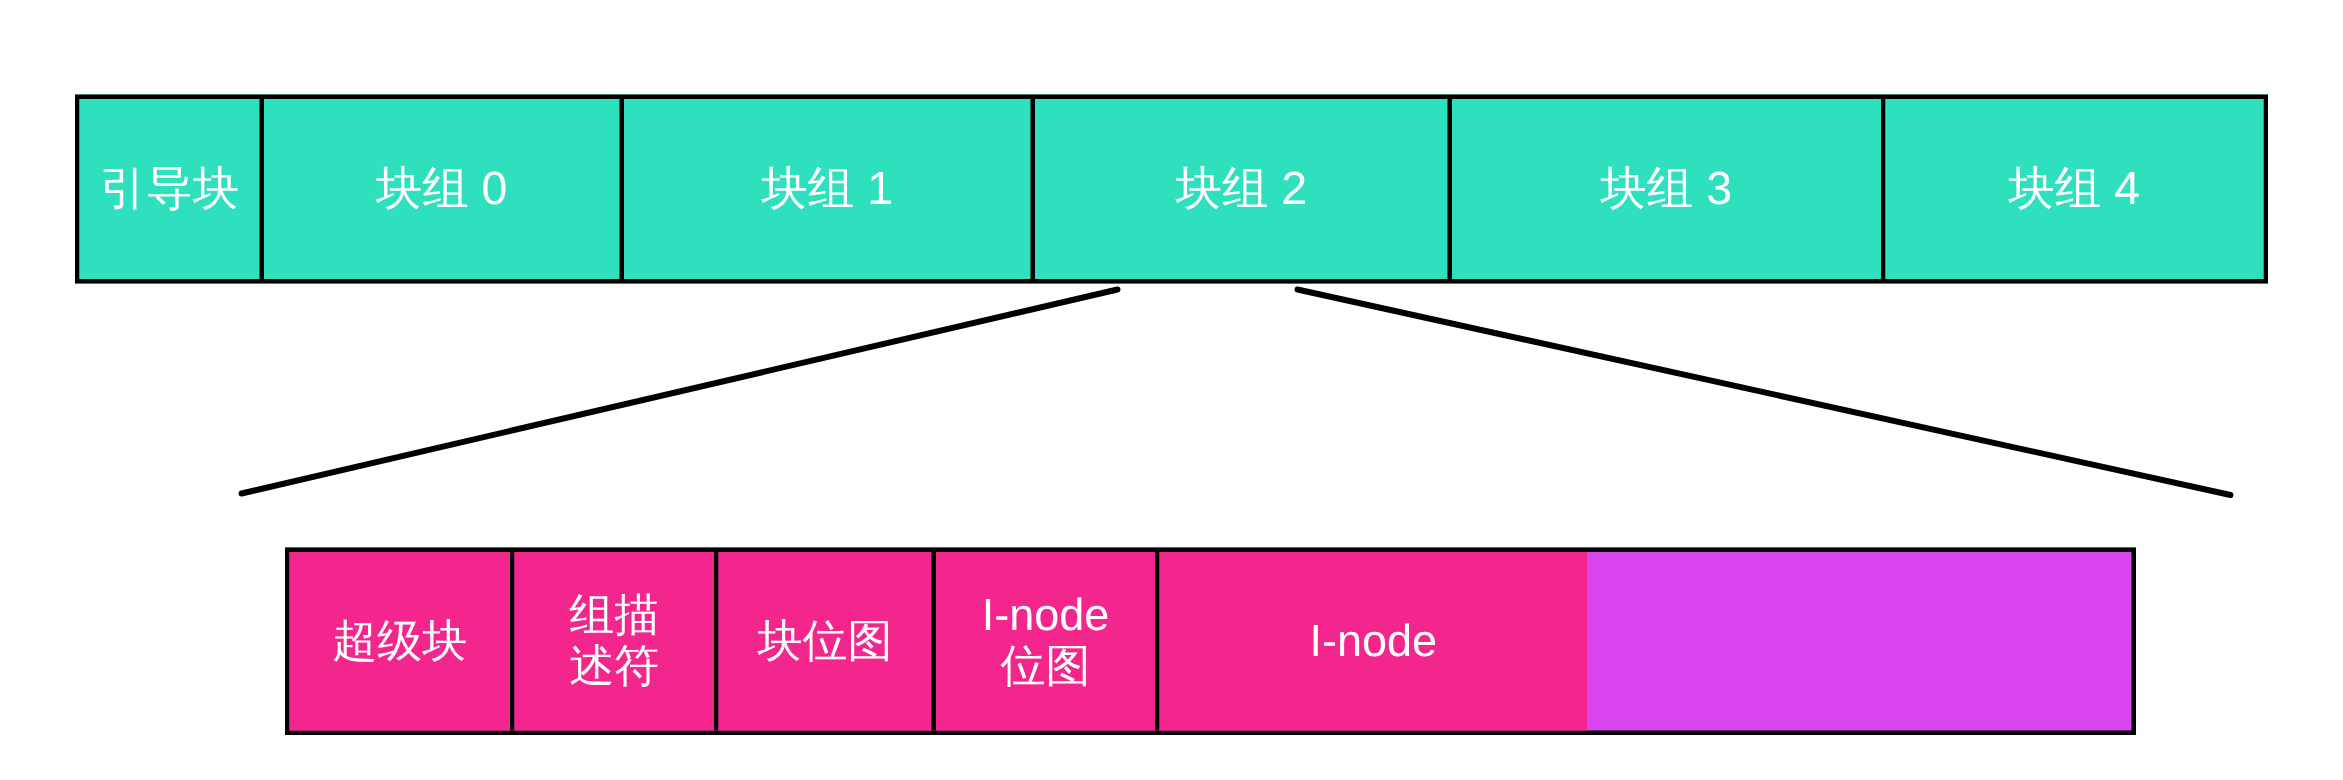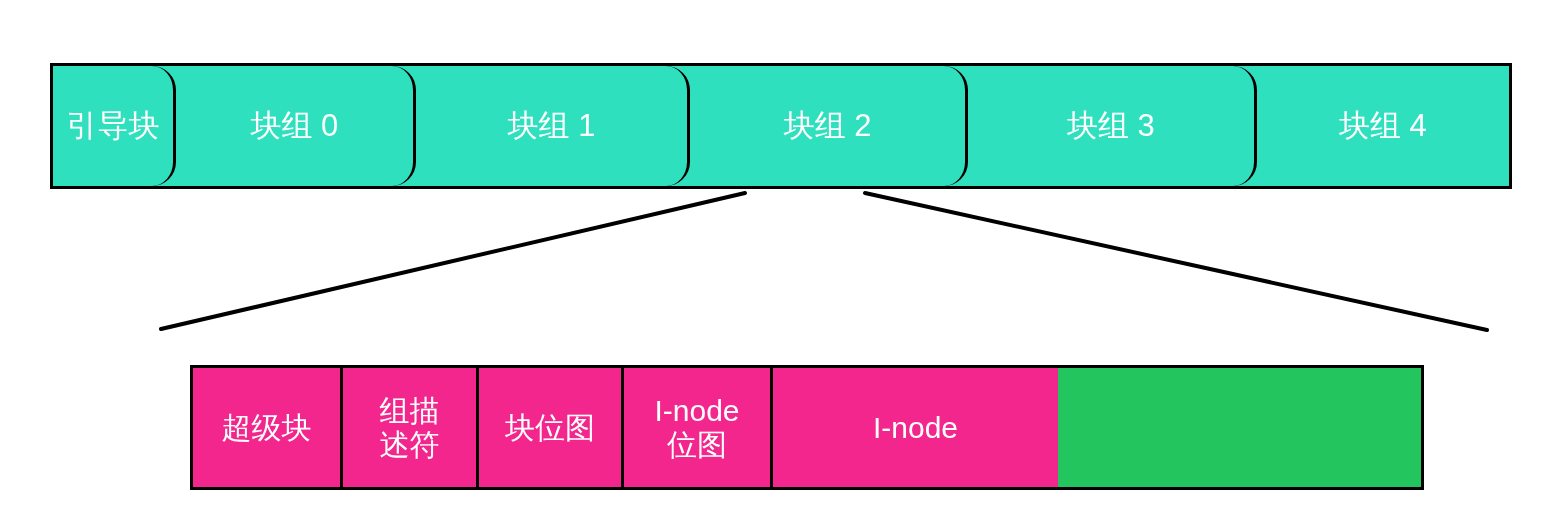--- a/index.html
+++ b/index.html
@@ -51,30 +51,29 @@
   #top-bar {
     left: 50px;
     top: 63px;
     width: 1462px;
     height: 126px;
     background: #2FE0BE;
   }
   #top-bar .cell {
     font-size: 31px;
     background: #2FE0BE;
-    border-radius: 24px;
   }
 
   
   #bottom-bar {
     left: 190px;
     top: 365px;
     width: 1234px;
     height: 125px;
-    background: #22c55e;
+    background: #d946ef;
   }
   #bottom-bar .cell {
     font-size: 30px;
     background: #F2268C;
   }
 
   
   #connectors {
     position: absolute;
     left: 0;

